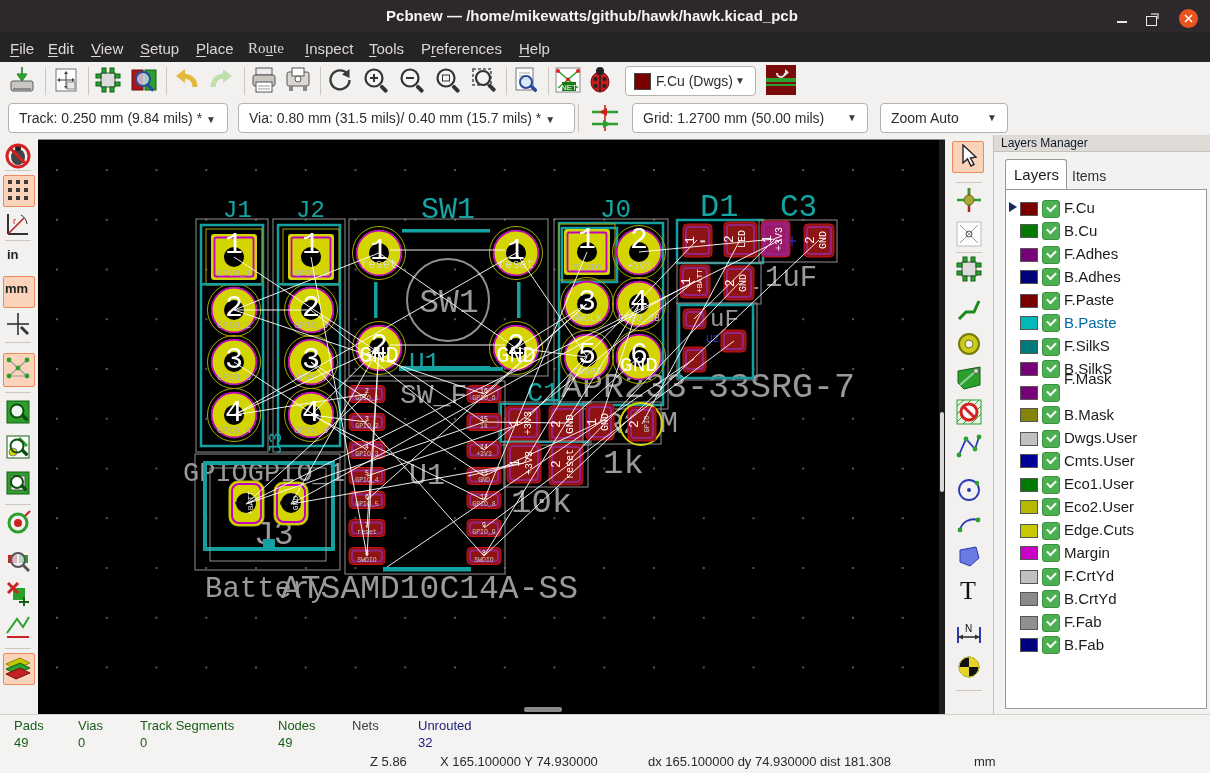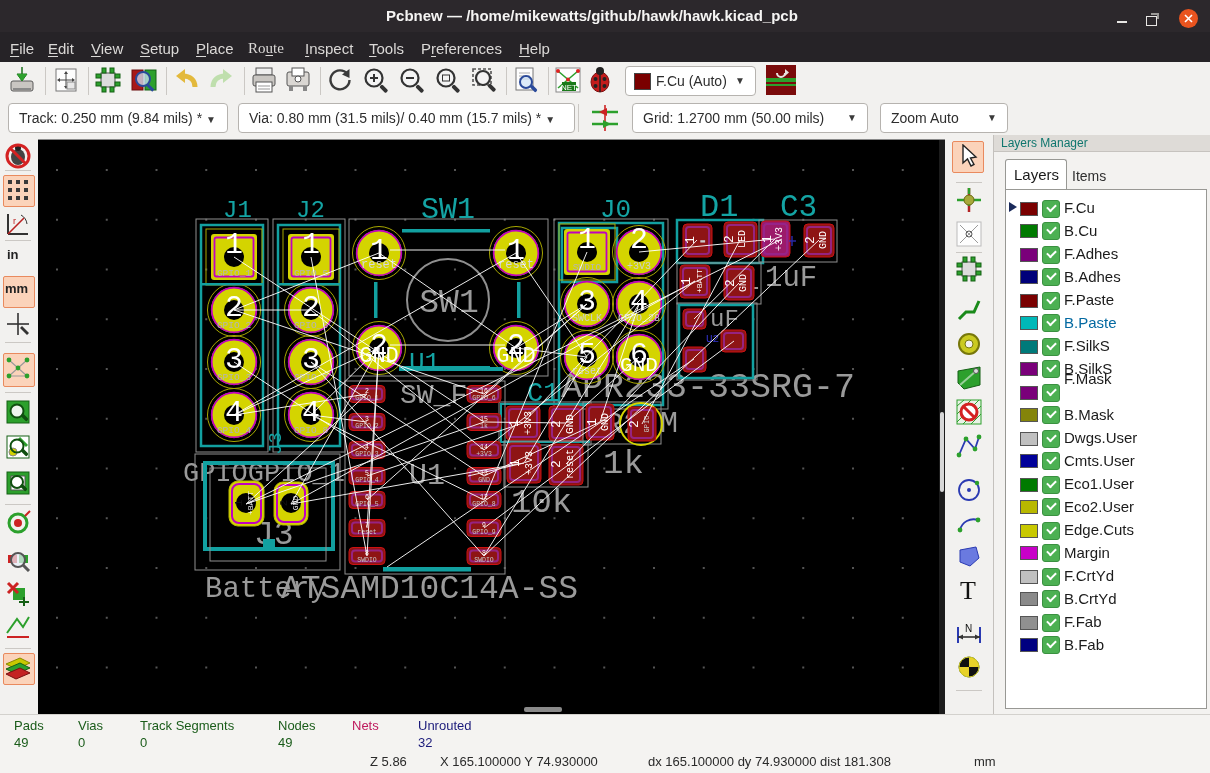--- a/index.html
+++ b/index.html
@@ -21,21 +21,21 @@
   
   #ltb{left:0;top:139px;width:38px;height:575px;background:#f2f1ef;border-right:1px solid #d2cfcb;}
   #rtb{left:945px;top:139px;width:48px;height:575px;background:#f2f1ef;}
   #panel{left:993px;top:135px;width:217px;height:579px;background:#f3f2f0;border-left:1px solid #c4c1bd;}
   .hl{position:absolute;width:30px;height:30px;background:#fbd3ba;border:1px solid #e98a5e;border-radius:2px;}
   .hsep{position:absolute;left:5px;width:26px;height:1px;background:#cbc8c4;}
   
   #status{left:0;top:714px;width:1210px;height:59px;background:#f4f3f1;border-top:1px solid #d3d1cd;}
   .st{position:absolute;font-size:13px;}
   .stg{color:#1a5c1a;}
-  .str{color:#be185d;}
+  .str{color:#404040;}
   .stb{color:#1a1a7a;}
   .stk{color:#2a2a2a;}
 </style>
 </head>
 <body>
 <div class="abs" id="titlebar"></div>
 <div class="abs" id="titletext">Pcbnew — /home/mikewatts/github/hawk/hawk.kicad_pcb</div>
 <div class="abs" style="left:1117px;top:21px;width:10px;height:2px;background:#e8e6e4;"></div>
 <div class="abs" style="left:1146px;top:16px;width:9px;height:8px;border:1.5px solid #e8e6e4;"></div>
 <div class="abs" style="left:1151px;top:13px;width:6px;height:2px;background:#9a9896;"></div>
@@ -165,21 +165,21 @@
     <circle cx="14" cy="5" r="4" fill="#222"></circle>
     <line x1="14" y1="8" x2="14" y2="26" stroke="#222" stroke-width="1.5"></line>
     <circle cx="9.5" cy="13" r="2" fill="#222"></circle>
     <circle cx="18.5" cy="13" r="2" fill="#222"></circle>
     <circle cx="9.5" cy="20" r="2" fill="#222"></circle>
     <circle cx="18.5" cy="20" r="2" fill="#222"></circle>
   </svg>
 
 <div class="abs combo" style="left:625px;top:66px;width:119px;">
   <div class="abs" style="left:8px;top:6px;width:15px;height:15px;background:#7a0000;border:1px solid #444;"></div>
-  <span style="position:absolute;left:30px;top:0;font-size:14px;">F.Cu (Auto)</span>
+  <span style="position:absolute;left:30px;top:0;font-size:14px;">F.Cu (Dwgs)</span>
     <span class="arr" style="font-size:10px;">▼</span>
 </div>
 <svg class="abs ic" style="left:766px;top:65px;width:30px;height:30px;" viewBox="0 0 30 30">
     <rect x="0" y="0" width="30" height="30" fill="#7a0b0b"></rect>
     <rect x="0" y="13" width="30" height="4" fill="#2ca02c"></rect>
     <rect x="0" y="19" width="30" height="2" fill="#2ca02c"></rect>
     <path d="M11 8a4 4 0 1 0 8 0" fill="none" stroke="#e8e4e0" stroke-width="2"></path>
     <polygon points="19,4 19,11 23,7.5" fill="#e8e4e0"></polygon>
   </svg>
 
@@ -377,21 +377,21 @@
     <circle cx="12" cy="12" r="10" fill="#111" stroke="#555"></circle>
     <path d="M12 2A10 10 0 0 1 22 12L12 12Z" fill="#e8d22a"></path>
     <path d="M12 22A10 10 0 0 1 2 12L12 12Z" fill="#e8d22a"></path>
     <circle cx="12" cy="12" r="10" fill="none" stroke="#caca20"></circle>
   </svg>
 <div class="abs hsep" style="left:956px;top:182px;"></div>
 <div class="abs hsep" style="left:956px;top:690px;"></div>
 
 <div class="abs" id="panel"></div>
 <div class="abs" style="left:994px;top:135px;width:216px;height:16px;background:#dedbd7;border-bottom:1px solid #c6c3bf;"></div>
-<div class="abs" style="left:1001px;top:136px;font-size:12px;color:#0f766e;">Layers Manager</div>
+<div class="abs" style="left:1001px;top:136px;font-size:12px;color:#0f172a;">Layers Manager</div>
 <div class="abs" style="left:1005px;top:159px;width:60px;height:31px;background:#fff;border:1px solid #989894;border-bottom:none;border-radius:3px 3px 0 0;"></div>
 <div class="abs" style="left:1014px;top:166px;font-size:15px;color:#1a1a1a;">Layers</div>
 <div class="abs" style="left:1072px;top:168px;font-size:14px;color:#2f2f2f;">Items</div>
 <div class="abs" id="list" style="left:1005px;top:189px;width:200px;height:518px;background:#fff;border:1px solid #989894;"></div>
 <svg class="abs" style="left:1008px;top:201px;width:10px;height:12px;" viewBox="0 0 10 12">
     <polygon points="1,1 9,6 1,11" fill="#1a2a5a"></polygon>
   </svg>
 <div class="abs" style="left:1020px;top:202px;width:16px;height:12px;background:#7a0000;border:1px solid #555;"></div>
 <div class="abs cb" style="top:200px;"></div>
 <div class="abs" style="left:1064px;top:199px;font-size:15px;color:#1b1b1b;">F.Cu</div>

